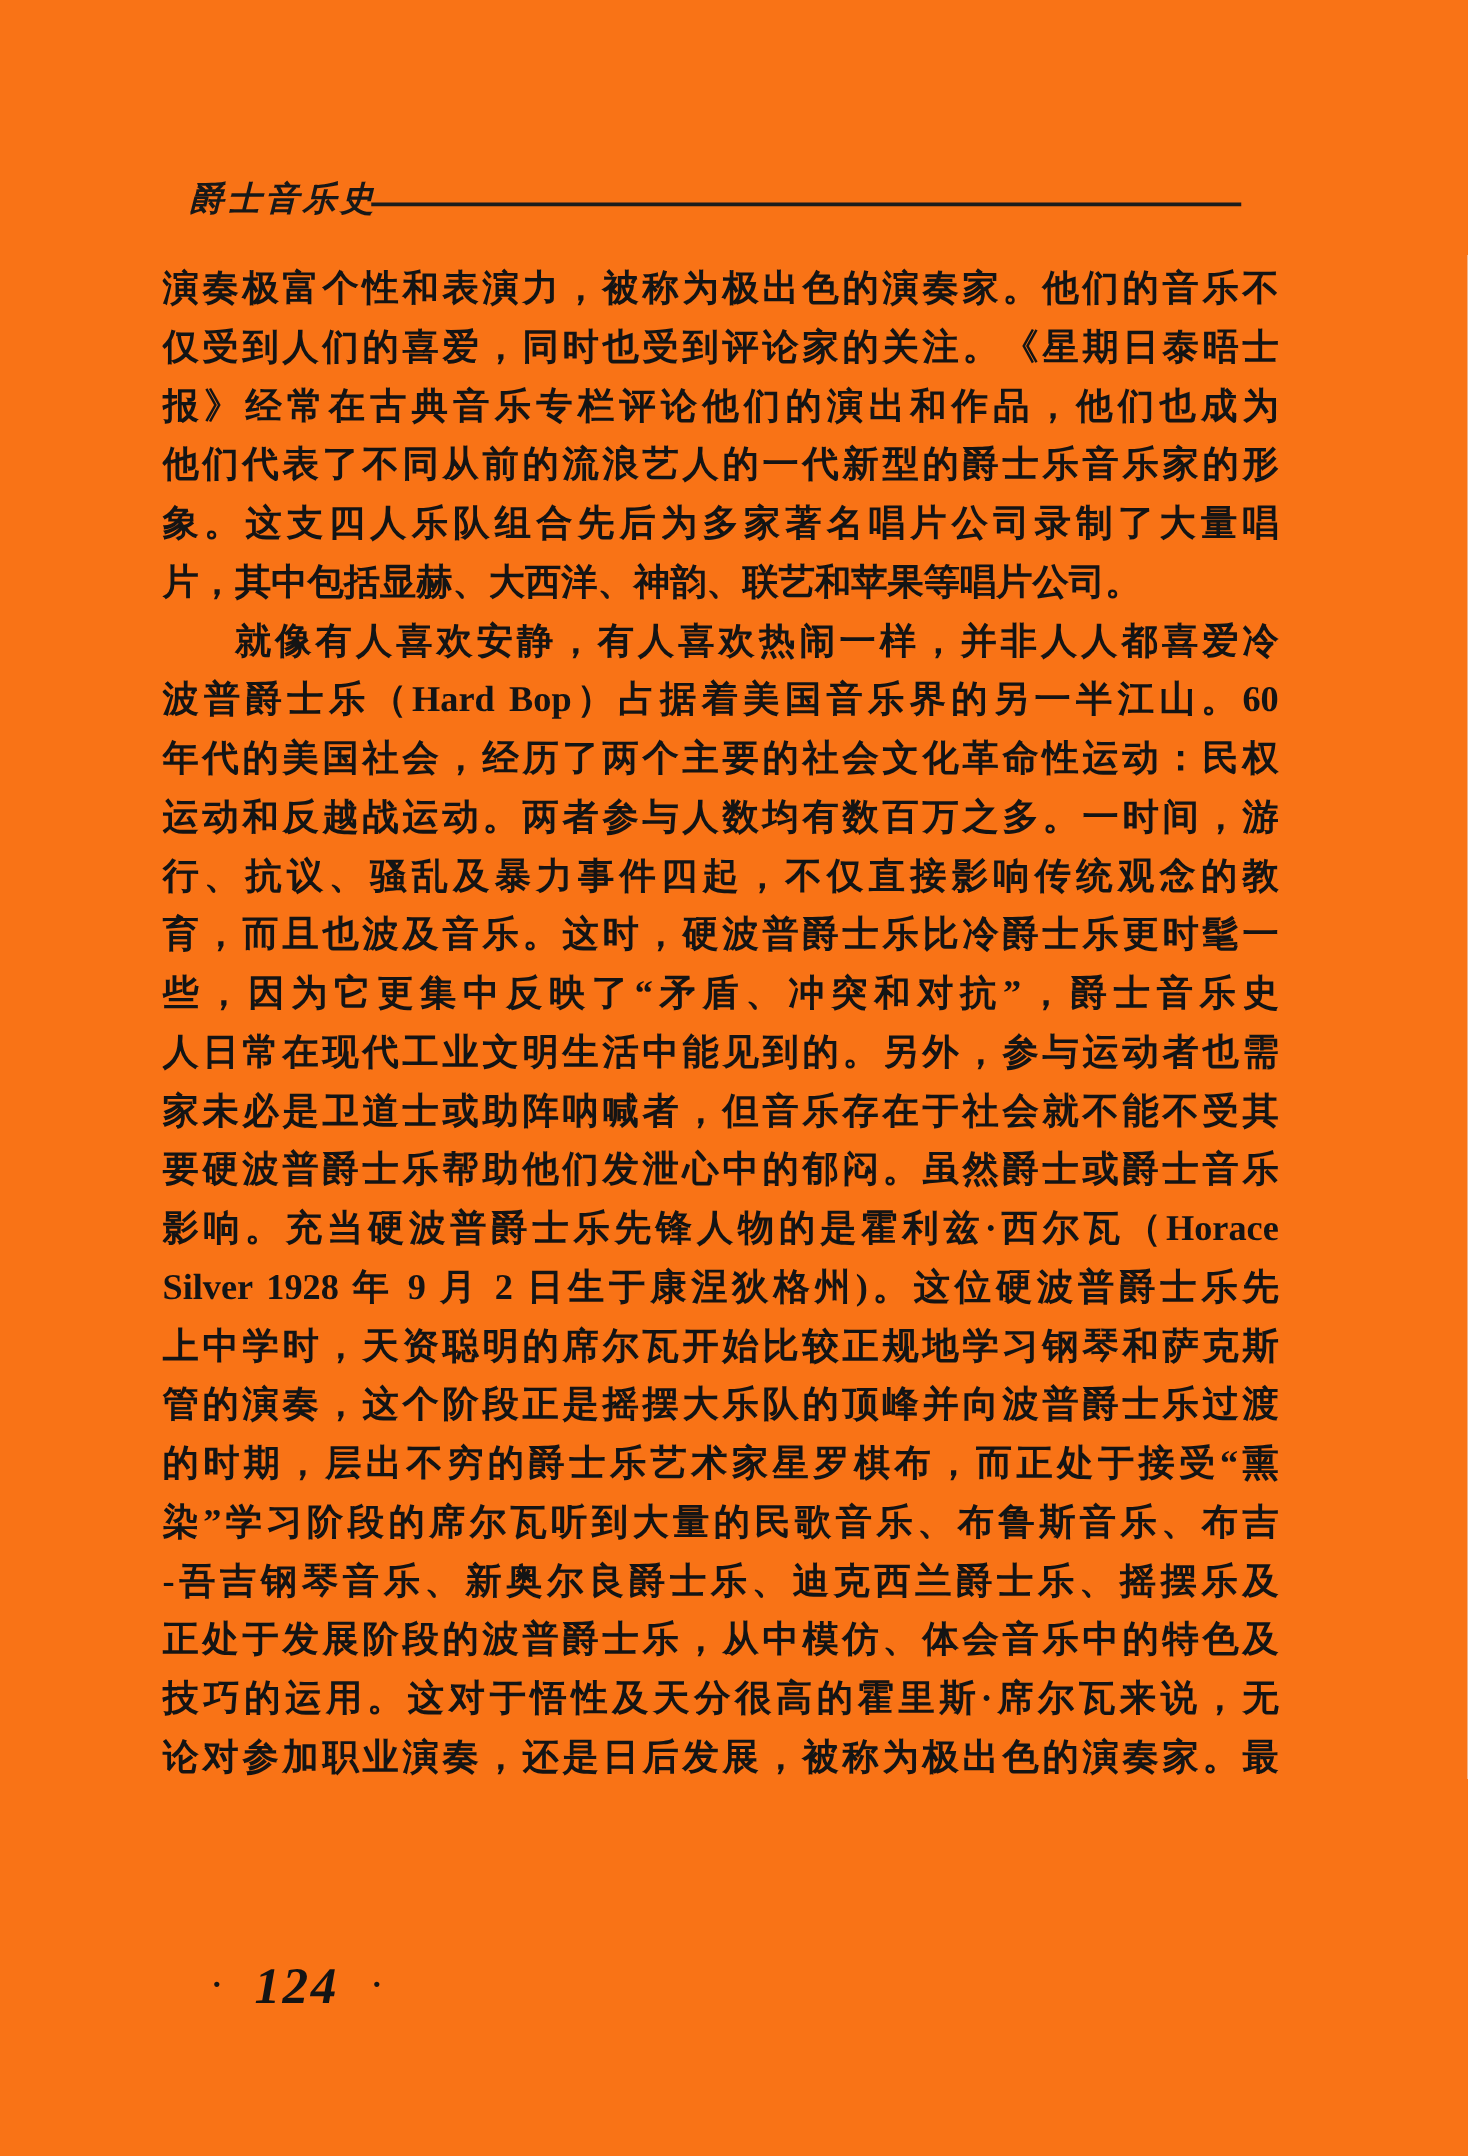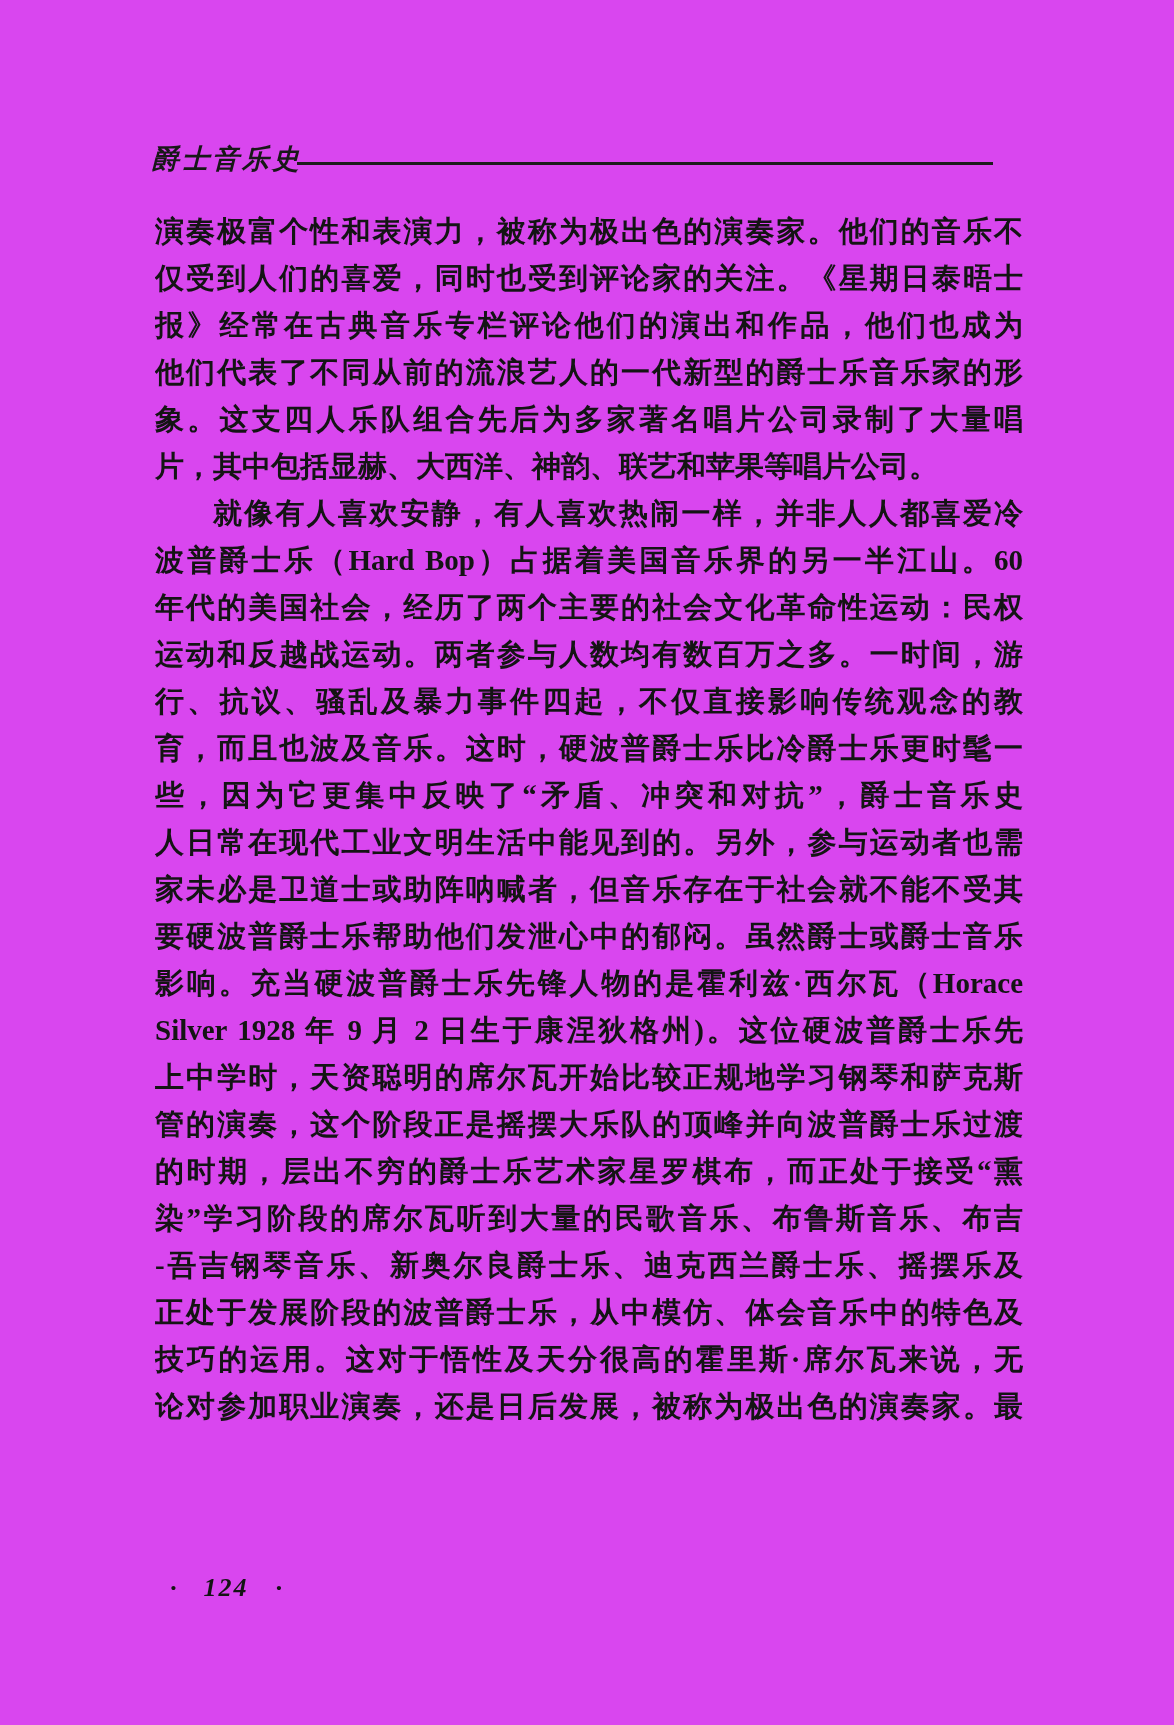--- a/index.html
+++ b/index.html
@@ -5,21 +5,21 @@
   html, body {
     margin: 0;
     padding: 0;
     background: #e8e8e8;
   }
   .page {
     position: relative;
     width: 1174px;
     height: 1725px;
     margin: 0 auto;
-    background: #d946ef;
+    background: #f97316;
     color: #141414;
     font-family: "Liberation Serif", "DejaVu Serif", serif;
     overflow: hidden;
   }
   .header-title {
     position: absolute;
     left: 152px;
     top: 141px;
     font-size: 27px;
     font-weight: bold;
@@ -44,21 +44,20 @@
   }
   .line {
     height: 47px;
     line-height: 47px;
     font-size: 29px;
     font-weight: 600;
     text-align: justify;
     text-align-last: justify;
     text-justify: inter-character;
     overflow: hidden;
-    margin-left: 25px;
   }
   .line.indent {
     text-indent: 58px;
   }
   .line.para-end {
     text-align-last: left;
   }
   .footer {
     position: absolute;
     left: 170px;
@@ -67,21 +66,21 @@
     align-items: center;
     gap: 27px;
     font-style: italic;
   }
   .footer .dot {
     font-size: 26px;
     font-weight: bold;
     line-height: 40px;
   }
   .footer .pagenum {
-    font-size: 26px;
+    font-size: 41px;
     font-weight: bold;
     letter-spacing: 2px;
     line-height: 40px;
   }
 </style>
 </head>
 <body>
 
 <div class="page">
 

